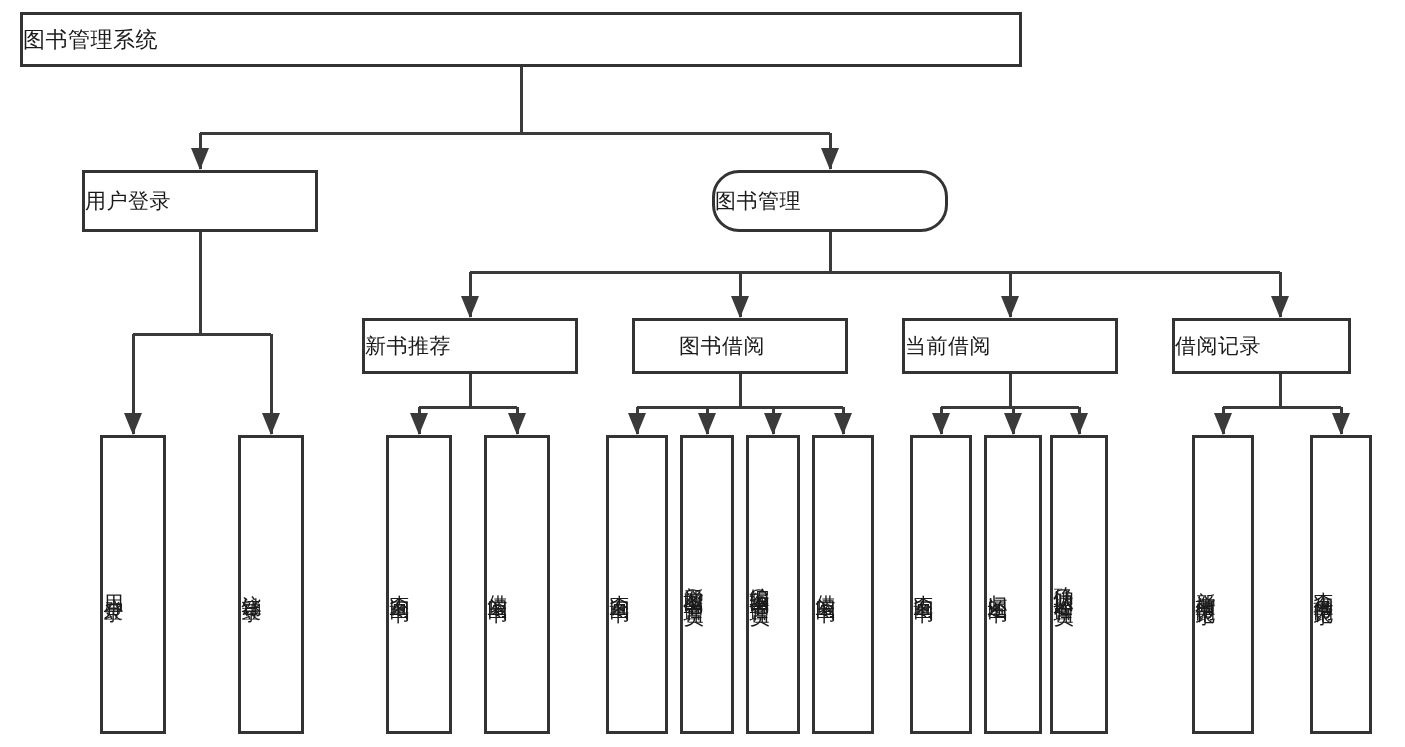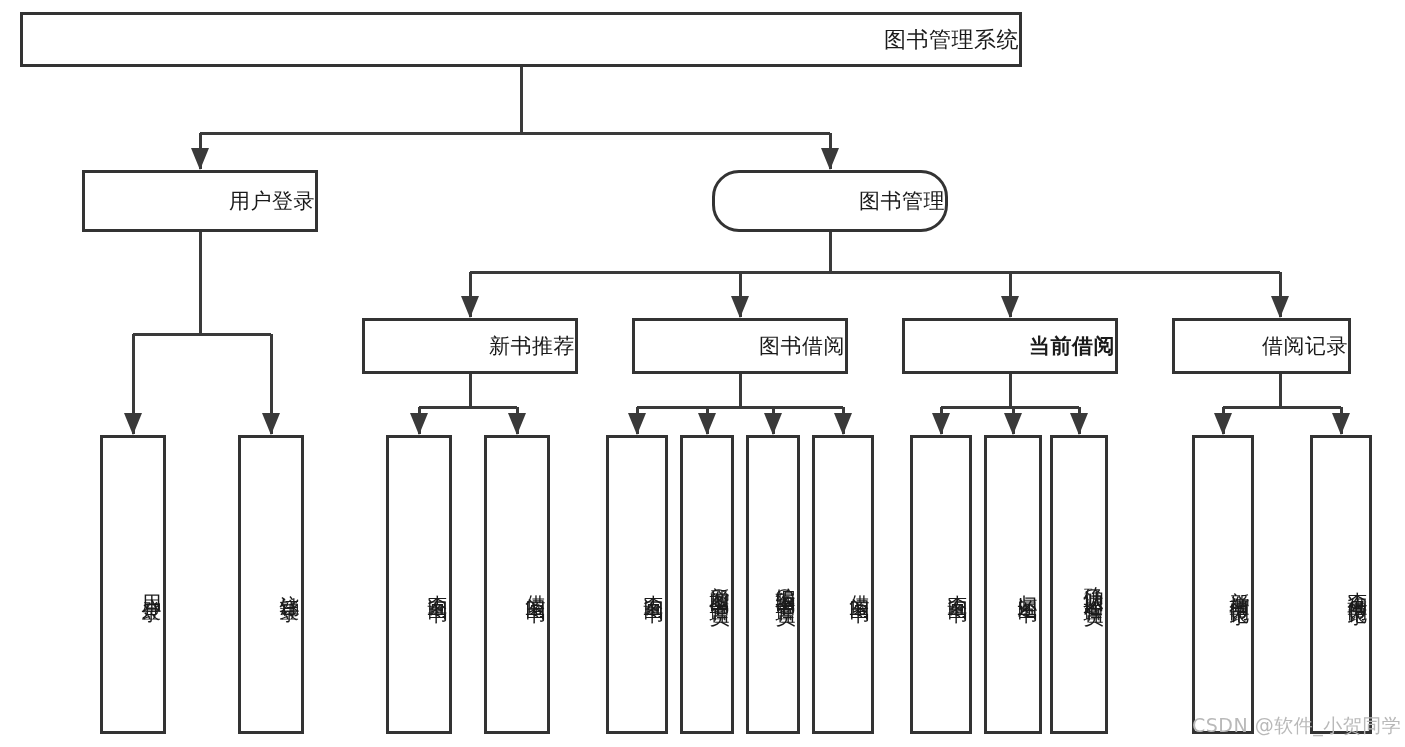--- a/index.html
+++ b/index.html
@@ -26,21 +26,21 @@
     height: 747px;
     pointer-events: none;
   }
   .node {
     position: absolute;
     box-sizing: border-box;
     background: #ffffff;
     border: 3px solid #333333;
     display: flex;
     align-items: center;
-    justify-content: flex-end;
+    justify-content: flex-start;
     z-index: 2;
   }
   .node .label {
     color: #1a1a1a;
     font-size: 21px;
     line-height: 1.18;
     letter-spacing: 0.5px;
     white-space: nowrap;
     text-align: center;
   }
@@ -131,21 +131,21 @@
       </div>
       <div class="node " style="left: 712px; top: 170px; width: 236px; height: 62px; border-color: rgb(51, 51, 51); background: rgb(255, 255, 255); border-radius: 27px;">
         <span class="label" style="color: rgb(26, 26, 26);">图书管理</span>
       </div>
       <div class="node " style="left: 362px; top: 318px; width: 216px; height: 56px; border-color: rgb(51, 51, 51); background: rgb(255, 255, 255);">
         <span class="label" style="color: rgb(26, 26, 26);">新书推荐</span>
       </div>
       <div class="node " style="left: 632px; top: 318px; width: 216px; height: 56px; border-color: rgb(51, 51, 51); background: rgb(255, 255, 255);">
         <span class="label" style="color: rgb(26, 26, 26); margin-left: 44px;">图书借阅</span>
       </div>
-      <div class="node " style="left: 902px; top: 318px; width: 216px; height: 56px; border-color: rgb(51, 51, 51); background: rgb(255, 255, 255); font-weight: bold;">
+      <div class="node " style="left: 902px; top: 318px; width: 216px; height: 56px; border-color: rgb(51, 51, 51); background: rgb(255, 255, 255);">
         <span class="label" style="color: rgb(26, 26, 26);">当前借阅</span>
       </div>
       <div class="node " style="left: 1172px; top: 318px; width: 179px; height: 56px; border-color: rgb(51, 51, 51); background: rgb(255, 255, 255);">
         <span class="label" style="color: rgb(26, 26, 26);">借阅记录</span>
       </div>
       <div class="node leaf" style="left: 100px; top: 435px; width: 66px; height: 299px; border-color: rgb(51, 51, 51); background: rgb(255, 255, 255);">
         <span class="label" style="color: rgb(26, 26, 26);">用户登录</span>
       </div>
       <div class="node leaf" style="left: 238px; top: 435px; width: 66px; height: 299px; border-color: rgb(51, 51, 51); background: rgb(255, 255, 255);">
         <span class="label" style="color: rgb(26, 26, 26);">注销登录</span>
@@ -177,14 +177,13 @@
       <div class="node leaf" style="left: 1050px; top: 435px; width: 58px; height: 299px; border-color: rgb(51, 51, 51); background: rgb(255, 255, 255);">
         <span class="label" style="color: rgb(26, 26, 26);">确认归还（管理员）</span>
       </div>
       <div class="node leaf" style="left: 1192px; top: 435px; width: 62px; height: 299px; border-color: rgb(51, 51, 51); background: rgb(255, 255, 255);">
         <span class="label" style="color: rgb(26, 26, 26);">新增借阅记录</span>
       </div>
       <div class="node leaf" style="left: 1310px; top: 435px; width: 62px; height: 299px; border-color: rgb(51, 51, 51); background: rgb(255, 255, 255);">
         <span class="label" style="color: rgb(26, 26, 26);">查询借阅记录</span>
       </div>
     </div>
-  <div class="watermark" style="left:1192px; top:713px;">CSDN @软件_小贺同学</div>
 </div>
 
 </body></html>

